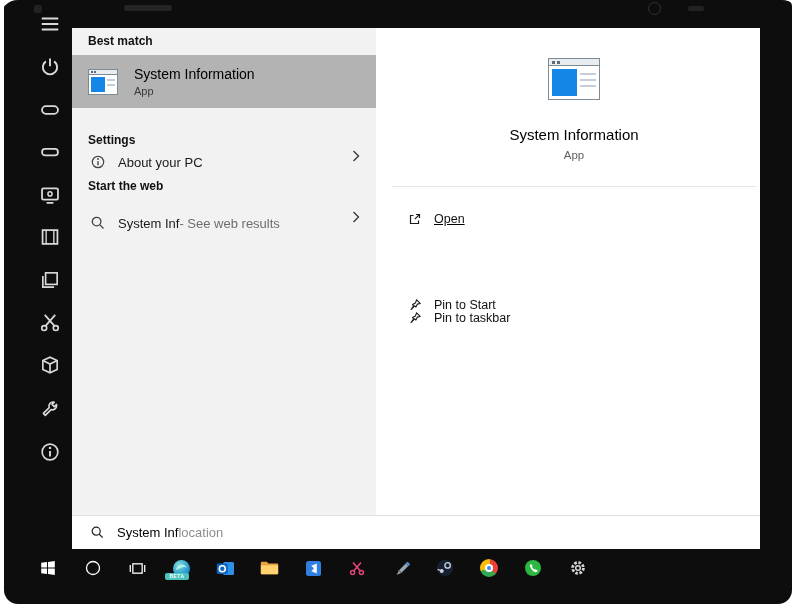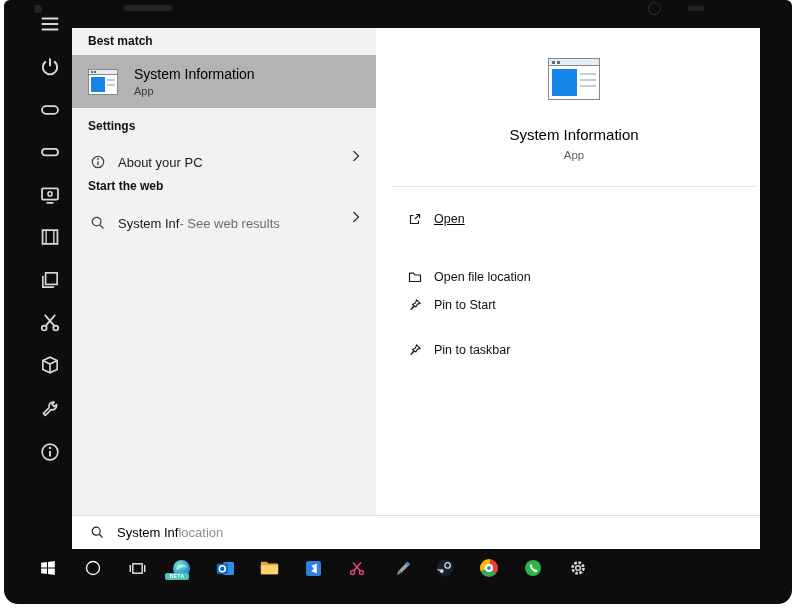--- a/index.html
+++ b/index.html
@@ -1,18 +1,18 @@
 <!DOCTYPE html>
 <html><head>
 <meta charset="utf-8">
 <style>
   * { box-sizing: border-box; margin: 0; padding: 0; }
   html,body { width:800px; height:614px; background:#ffffff; font-family:"Liberation Sans", sans-serif; }
   .ab { position:absolute; }
-  .screen { position:relative; width:800px; height:614px; background:#fff; overflow:hidden; }
+  .screen { position:relative; width:800px; height:614px; background:#fff; overflow:hidden;border-radius:18px; }
   .frame { position:absolute; left:4px; top:0; width:788px; height:604px; background:#0d0d0d; border-radius:6px 6px 14px 14px; overflow:hidden; }
 
   
   .artifact { opacity:.55; }
 
   
   .panel { background:#ffffff; }
   .results-col { background:#f2f2f2; }
   .sec-header { font-size:12px; font-weight:700; color:#111; }
   .item-label { font-size:13px; color:#1a1a1a; }
@@ -145,21 +145,21 @@
             <div class="pane" style="left:2px;top:7px;bottom:2px;width:14px;"></div>
             <div class="ln" style="right:2px;top:9px;width:8px;height:2px;"></div>
             <div class="ln" style="right:2px;top:14px;width:8px;height:2px;"></div>
           </div>
           <div style="margin-left:16px;">
             <div class="sel-title">System Information</div>
             <div class="sel-sub">App</div>
           </div>
         </div>
 
-        <div class="ab sec-header" style="left:16px;top:91px;">Settings</div>
+        <div class="ab sec-header" style="left:16px;top:105px;">Settings</div>
 
         <div class="ab list-row" style="left:0;top:113px;width:304px;height:29px;">
           <span style="margin-left:18px;">
             <svg width="16" height="16" viewBox="0 0 16 16">
                 <circle cx="8" cy="8" r="5.7" fill="none" stroke="#444" stroke-width="1.2"></circle>
                 <path d="M8 7.2v4" stroke="#444" stroke-width="1.4"></path>
                 <circle cx="8" cy="5" r=".9" fill="#444"></circle>
               </svg>
           </span>
           <span class="item-label" style="margin-left:12px;">About your PC</span>
@@ -206,37 +206,29 @@
 
         <div class="ab action-row" style="left:20px;top:177px;width:340px;height:28px;text-decoration:underline;">
           <span>
             <svg width="14" height="14" viewBox="0 0 14 14">
                 <path d="M5.5 3.5H2.5v8h8v-3" fill="none" stroke="#1a1a1a" stroke-width="1.2"></path>
                 <path d="M8 2.5h3.5V6M11.3 2.7L6.8 7.2" fill="none" stroke="#1a1a1a" stroke-width="1.2"></path>
               </svg>
           </span>
           <span class="action-label">Open</span>
         </div>
-        <div class="ab action-row" style="left:20px;top:235px;width:340px;height:28px;">
-          <span>
-            <svg width="14" height="14" viewBox="0 0 14 14">
-                <path d="M1.5 4V11.5h11V5H7L5.6 3.2H1.5z" fill="none" stroke="#1a1a1a" stroke-width="1.2" stroke-linejoin="round"></path>
-              </svg>
-          </span>
-          <span class="action-label">Open file location</span>
-        </div>
         <div class="ab action-row" style="left:20px;top:263px;width:340px;height:28px;">
           <span>
             <svg width="14" height="14" viewBox="0 0 14 14">
                 <path d="M8.6 1.8l3.6 3.6-2.8.7-1.5 2.9-1.2-1.2L3 11.5l2.7-3.7-1.2-1.2 2.9-1.5z" fill="none" stroke="#1a1a1a" stroke-width="1.1" stroke-linejoin="round"></path>
               </svg>
           </span>
           <span class="action-label">Pin to Start</span>
         </div>
-        <div class="ab action-row" style="left:20px;top:308px;width:340px;height:28px;">
+        <div class="ab action-row" style="left:20px;top:276px;width:340px;height:28px;">
           <span>
             <svg width="14" height="14" viewBox="0 0 14 14">
                 <path d="M8.6 1.8l3.6 3.6-2.8.7-1.5 2.9-1.2-1.2L3 11.5l2.7-3.7-1.2-1.2 2.9-1.5z" fill="none" stroke="#1a1a1a" stroke-width="1.1" stroke-linejoin="round"></path>
               </svg>
           </span>
           <span class="action-label">Pin to taskbar</span>
         </div>
       </div>
     </div>
 

